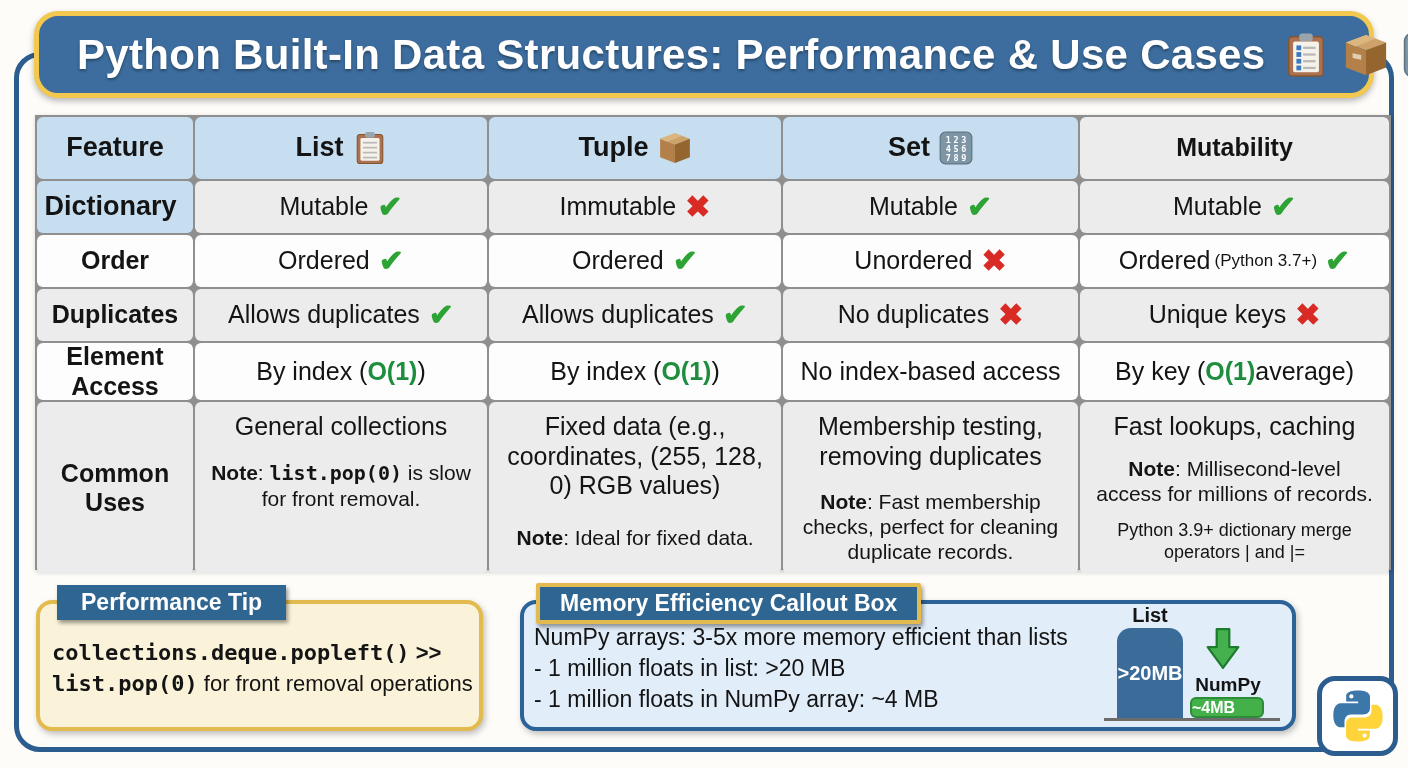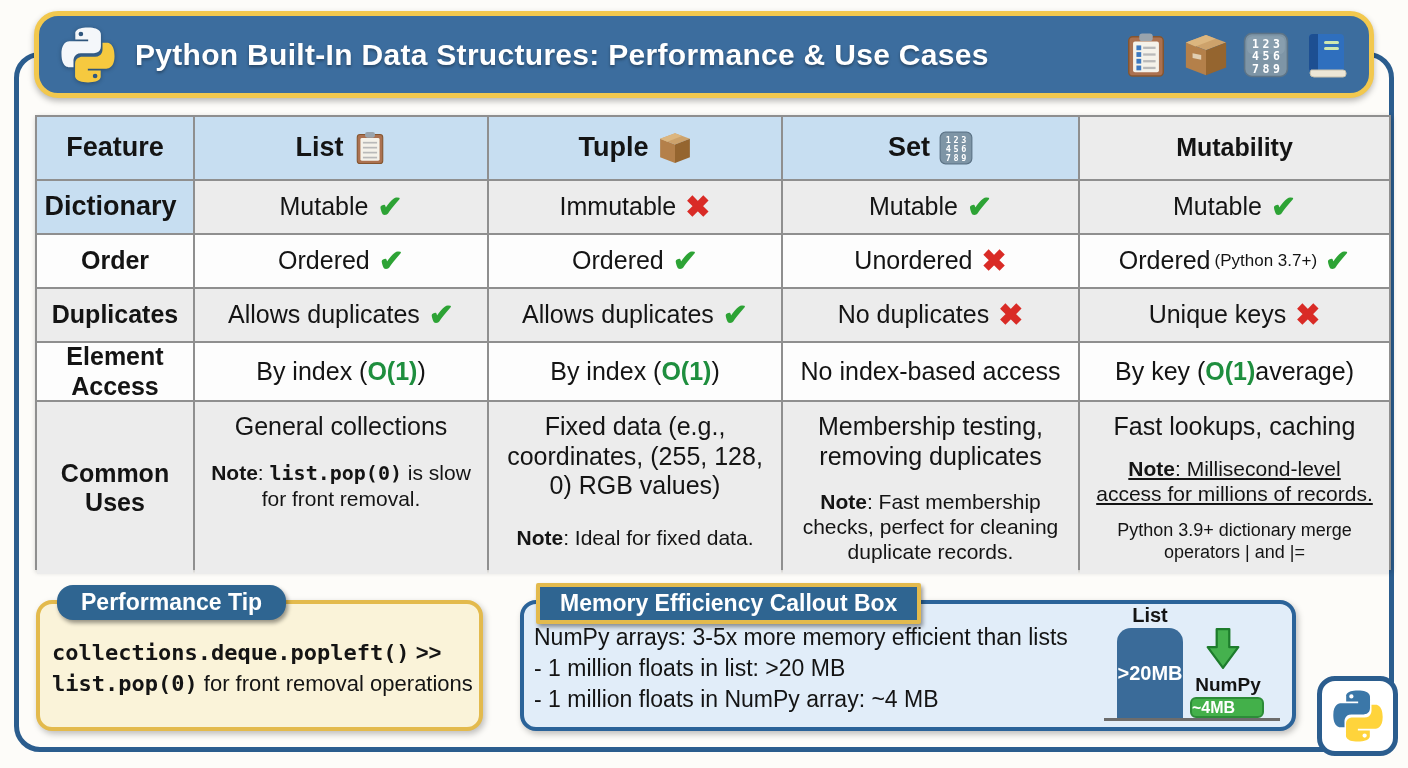--- a/index.html
+++ b/index.html
@@ -17,38 +17,38 @@
     border:5px solid #2b5d8e; border-radius:26px; background:transparent;
   }
   
   .banner {
     position:absolute; left:34px; top:11px; width:1340px; height:87px;
     background:#3c6d9e; border:5px solid #f2c84e; border-radius:24px;
     display:flex; align-items:center; padding:0 20px; gap:18px;
     box-shadow:0 3px 6px rgba(0,0,0,.28);
   }
   .banner-title {
-    color:#ffffff; font-weight:bold; font-size:30px; white-space:nowrap;
+    color:#ffffff; font-weight:bold; font-size:42px; white-space:nowrap;
     flex:1; text-shadow:0 2px 3px rgba(0,0,0,.35); letter-spacing:.3px;
   }
   .banner-icons { display:flex; gap:14px; align-items:center; }
   .hicon { width:46px; height:46px; display:block; }
   .pylogo { width:58px; height:58px; display:block; filter:drop-shadow(0 1px 2px rgba(0,0,0,.3)); }
   
   .table {
     position:absolute; left:35px; top:115px; width:1356px; height:455px;
     display:grid;
     grid-template-columns:156px 292px 292px 295px 1fr;
     grid-template-rows:62px 52px 52px 52px 57px 1fr;
     background:#8f8f8f; gap:2px; padding:2px;
     box-shadow:1px 2px 5px rgba(0,0,0,.22);
   }
   .cell {
     display:flex; align-items:center; justify-content:center; text-align:center;
-    font-size:25px; padding:2px 8px; line-height:1.18;
+    font-size:25px; padding:2px 8px; line-height:1.18;border-radius:6px;
   }
   .cell.gray  { background:#ececec; }
   .cell.white { background:#fdfdfd; }
   .cell.head  { background:#c7def1; font-weight:bold; font-size:27px; gap:9px; }
   .rowlabel   { font-weight:bold; background:#ececec; }
   .rowlabel.w { background:#fdfdfd; }
   .ticon { width:34px; height:34px; display:block; }
   .ck { color:#2da335; font-size:30px; font-weight:bold; margin-left:9px; line-height:1; }
   .cx { color:#d92b26; font-size:30px; font-weight:bold; margin-left:9px; line-height:1; }
   .bigo { color:#1e8e3e; font-weight:bold; }
@@ -61,21 +61,21 @@
   .cu .extra { font-size:18px; line-height:22px; margin-top:13px; }
   .cu .note b { font-weight:bold; }
   
   .tip-box {
     position:absolute; left:36px; top:600px; width:447px; height:131px;
     background:#faf3d9; border:4px solid #e3ba4d; border-radius:16px;
     box-shadow:2px 3px 6px rgba(0,0,0,.25);
   }
   .tip-tab {
     position:absolute; left:57px; top:585px; background:#2f6591; color:#fff;
-    font-weight:bold; font-size:23px; padding:4px 24px; border-radius:16px;
+    font-weight:bold; font-size:23px; padding:4px 24px; border-radius:0;
     box-shadow:2px 3px 4px rgba(0,0,0,.4); white-space:nowrap;
   }
   .tip-content {
     position:absolute; left:52px; top:637px; font-size:22px; line-height:31px; white-space:nowrap;
   }
   .tip-content .code { font-family:"DejaVu Sans Mono", monospace; font-weight:bold; font-size:22px; }
   .tip-content .op { font-weight:bold; }
   
   .mem-box {
     position:absolute; left:520px; top:600px; width:776px; height:131px;
@@ -337,21 +337,21 @@
     </div>
   </div>
   <div class="cell gray cu">
     <div class="main">Membership testing, removing duplicates</div>
     <div class="note">
       <b>Note</b><span>: Fast membership checks, perfect for cleaning duplicate records.</span>
     </div>
   </div>
   <div class="cell gray cu">
     <div class="main">Fast lookups, caching</div>
-    <div class="note" style="margin-top:14px;text-decoration:underline;">
+    <div class="note" style="margin-top:14px;">
       <b>Note</b><span>: Millisecond-level access for millions of records.</span>
     </div>
     <div class="extra">Python 3.9+ dictionary merge operators | and |=</div>
   </div>
 </div>
 
 <div class="tip-box"></div>
 <div class="tip-tab">Performance Tip</div>
 <div class="tip-content">
   <div><span class="code">collections.deque.popleft()</span><span class="op"> &gt;&gt;</span></div>

